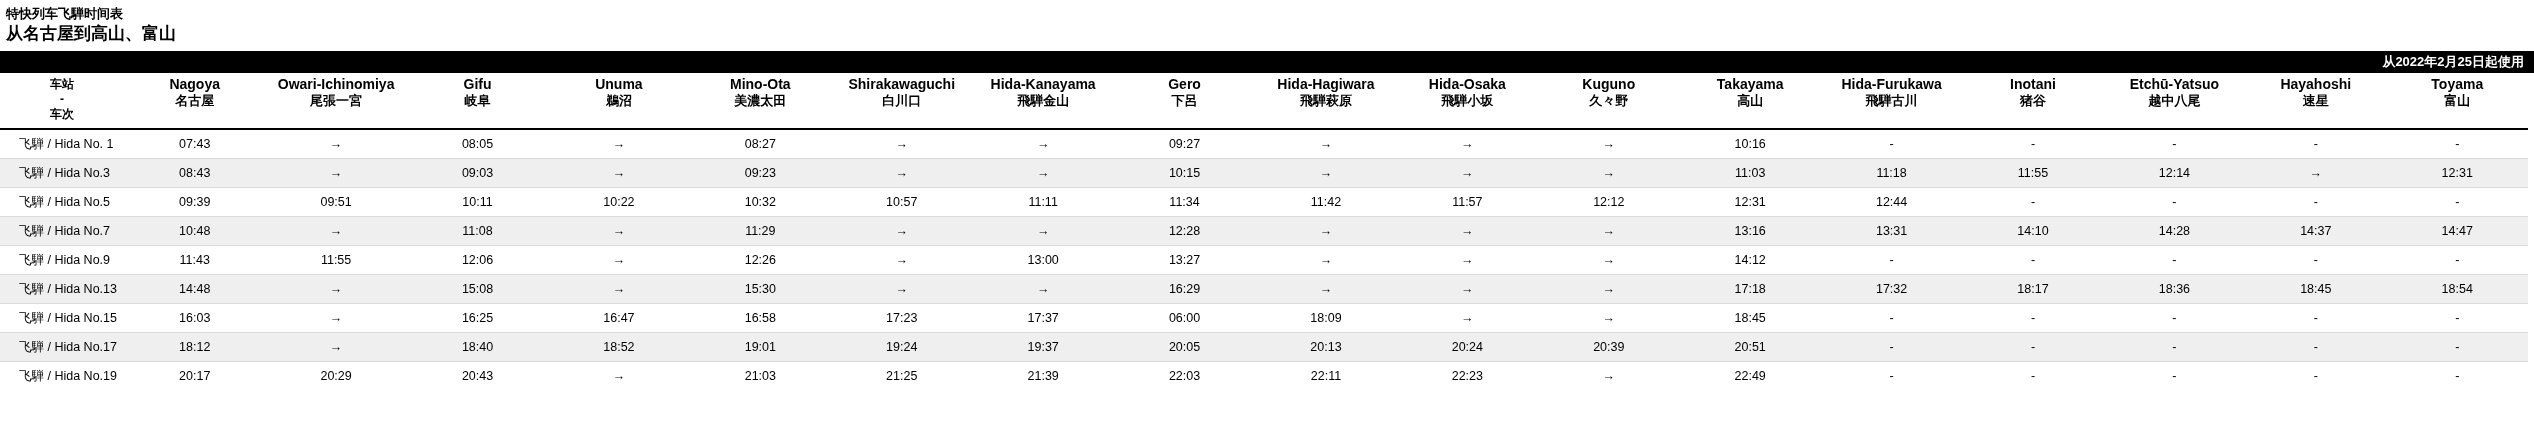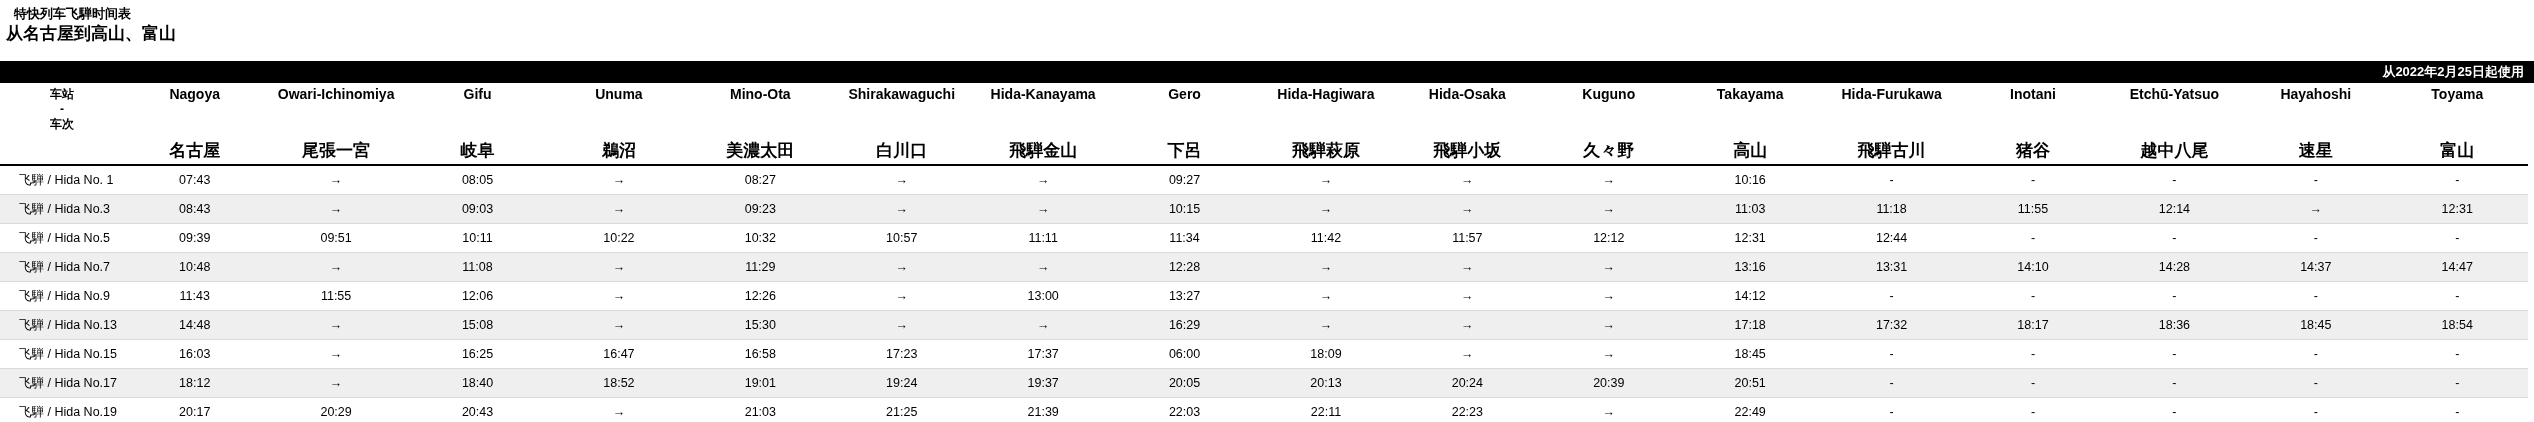--- a/index.html
+++ b/index.html
@@ -20,41 +20,40 @@
     padding: 4px 0 0 0;
   }
   .title-block {
     padding: 2px 6px 0 6px;
   }
   .title-line1 {
     font-size: 13px;
     font-weight: bold;
     line-height: 16px;
     color: #000;
-    margin-left: 8px;
   }
   .title-line2 {
     font-size: 17px;
     font-weight: bold;
     line-height: 22px;
     color: #000;
     padding-top: 1px;
   }
   .notice-bar {
     background: #000000;
     color: #ffffff;
     height: 22px;
     display: flex;
     align-items: center;
     justify-content: flex-end;
     padding-right: 10px;
     box-sizing: border-box;
     font-size: 13px;
     font-weight: bold;
-    margin-top: 16px;
+    margin-top: 6px;
   }
   table.timetable {
     border-collapse: collapse;
     width: 2528px;
     table-layout: fixed;
   }
   table.timetable thead th {
     background: #ffffff;
     color: #000000;
     font-size: 12px;
@@ -70,24 +69,23 @@
     width: 120px;
     white-space: pre-line;
   }
   .hdr-en {
     display: block;
     font-size: 14px;
     font-weight: bold;
   }
   .hdr-ja {
     display: block;
-    font-size: 17px;
+    font-size: 13px;
     font-weight: bold;
     padding-top: 1px;
-    margin-top: 40px;
   }
   table.timetable tbody td {
     font-size: 12.5px;
     text-align: center;
     padding: 5px 2px;
     height: 18px;
     color: #000;
   }
   table.timetable tbody td.train-name {
     text-align: left;

